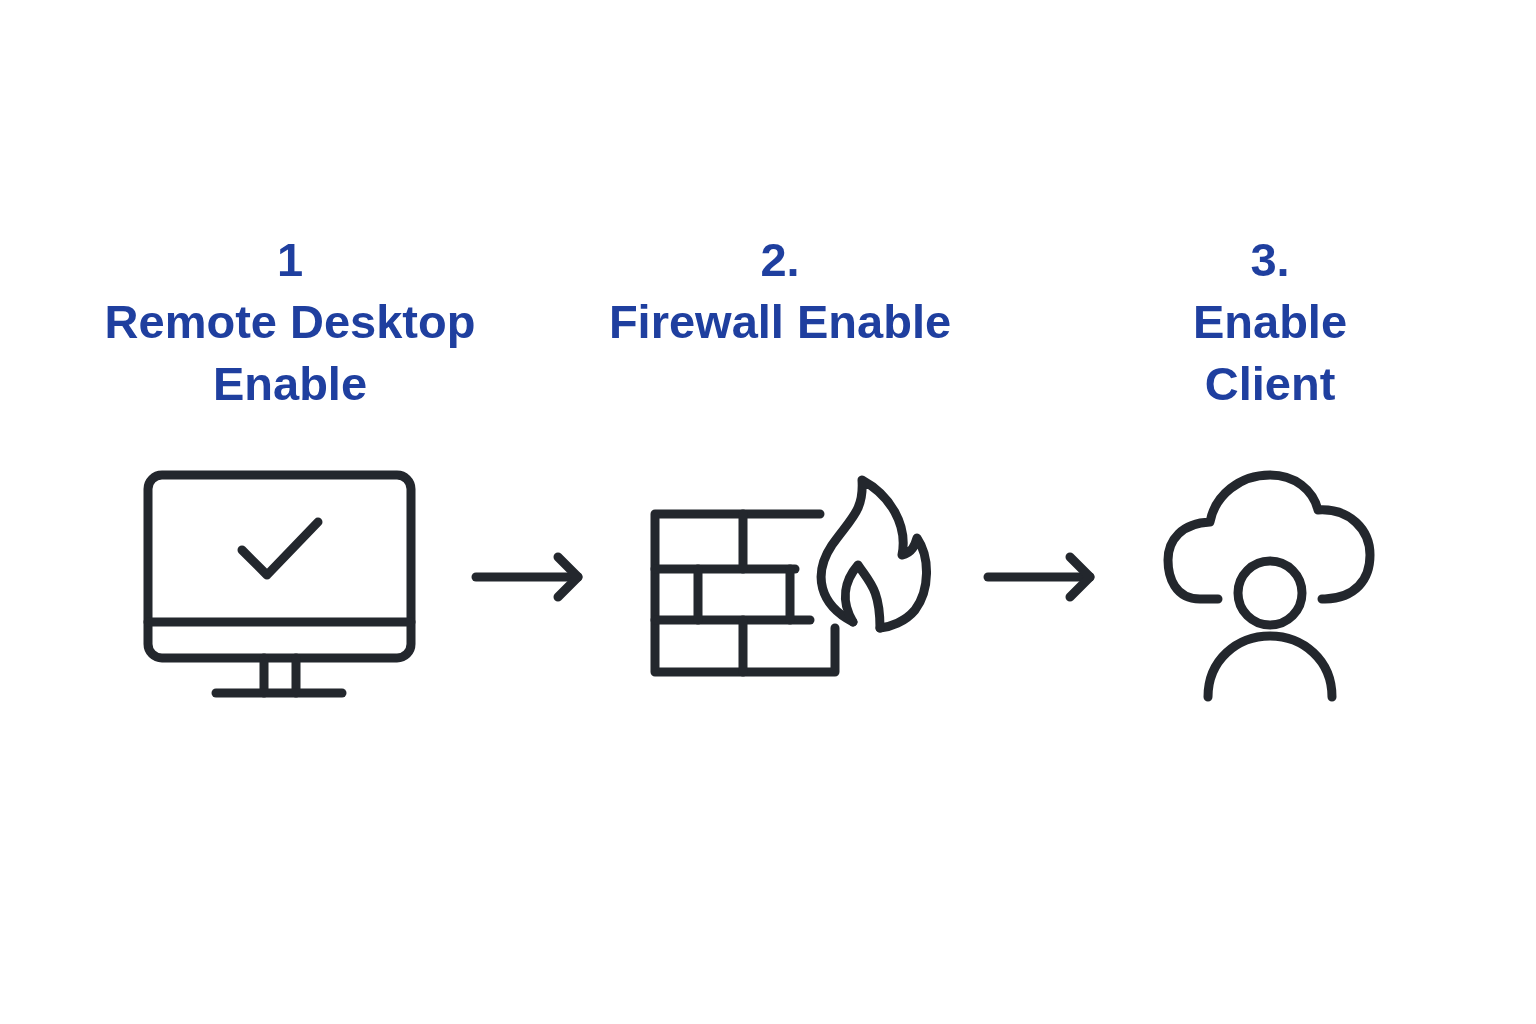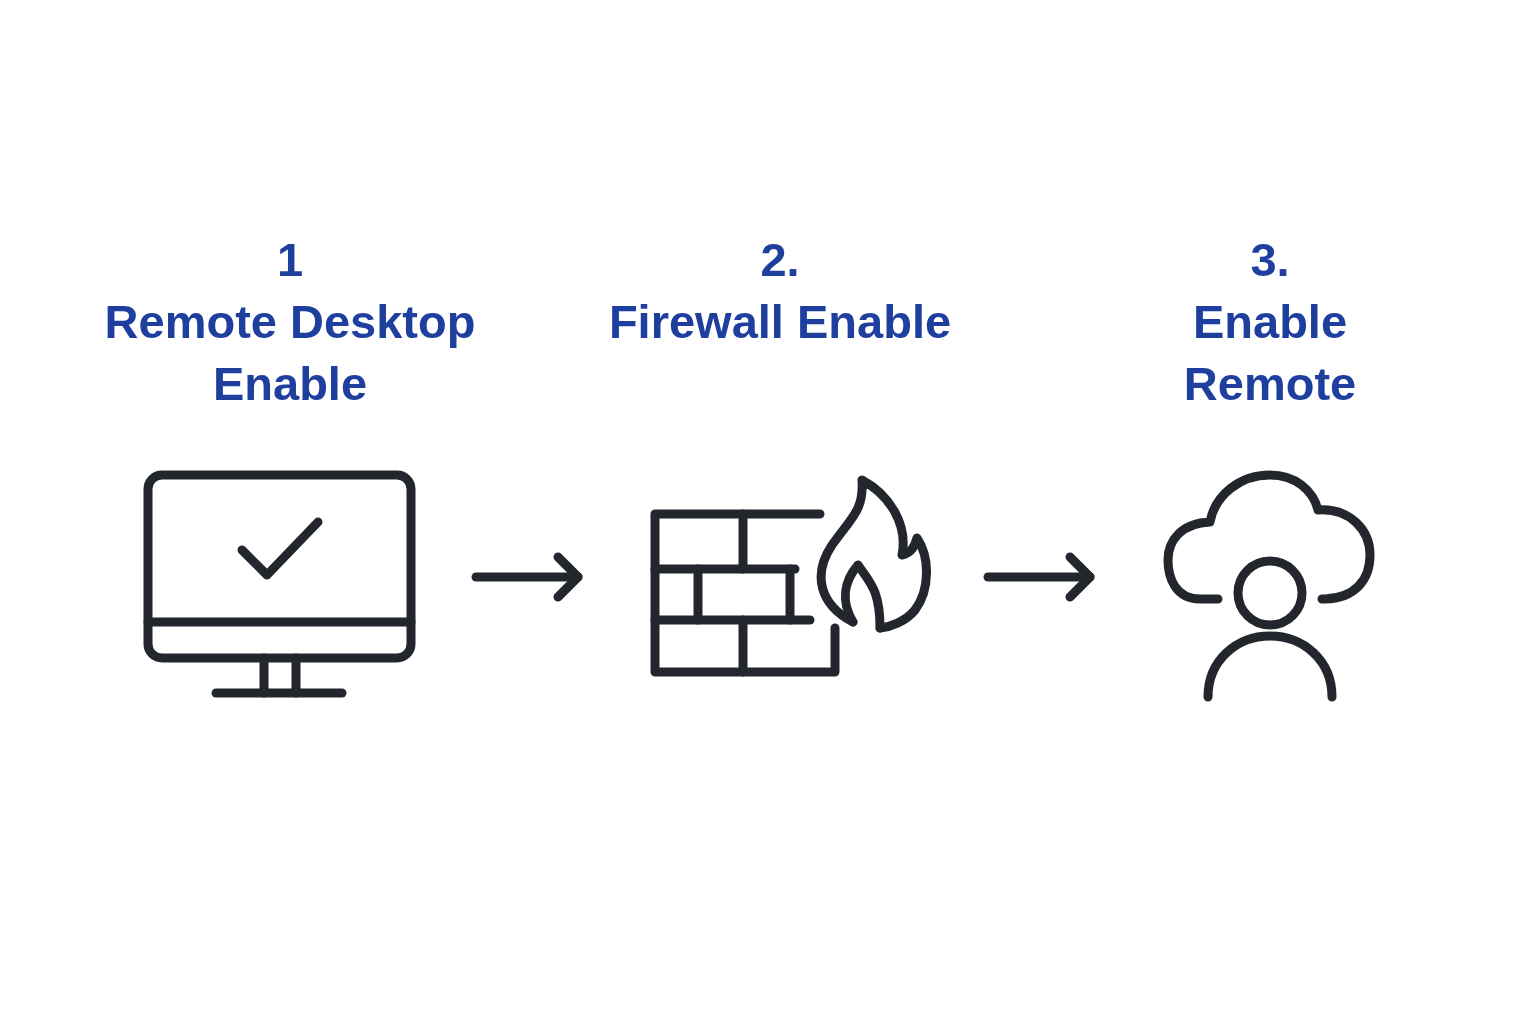--- a/index.html
+++ b/index.html
@@ -70,21 +70,21 @@
 <div class="icon" style="left:980px; top:550px;">
   <svg width="120" height="55" viewBox="0 0 120 55">
     <line x1="8" y1="27" x2="110" y2="27"></line>
     <polyline points="90,7 110,27 90,47"></polyline>
   </svg>
 </div>
 
 <div class="step-label" style="left:1120px; top:229px; width:300px;">
   <div>3.</div>
   <div>Enable</div>
-  <div>Remote</div>
+  <div>Client</div>
 </div>
 
 <div class="icon" style="left:1150px; top:460px;">
   <svg width="240" height="250" viewBox="0 0 240 250">
 
     <path d="M68,139 L50,139 C25,139 18,117 18,100 C18,80 32,63 60,62 C65,35 90,15 120,15 C145,15 163,30 168,50 C200,48 220,70 220,95 C220,120 205,138 175,139 L172,139"></path>
 
     <circle cx="120" cy="133" r="32"></circle>
 
     <path d="M58,237 C58,200 87,176 120,176 C153,176 182,200 182,237"></path>

